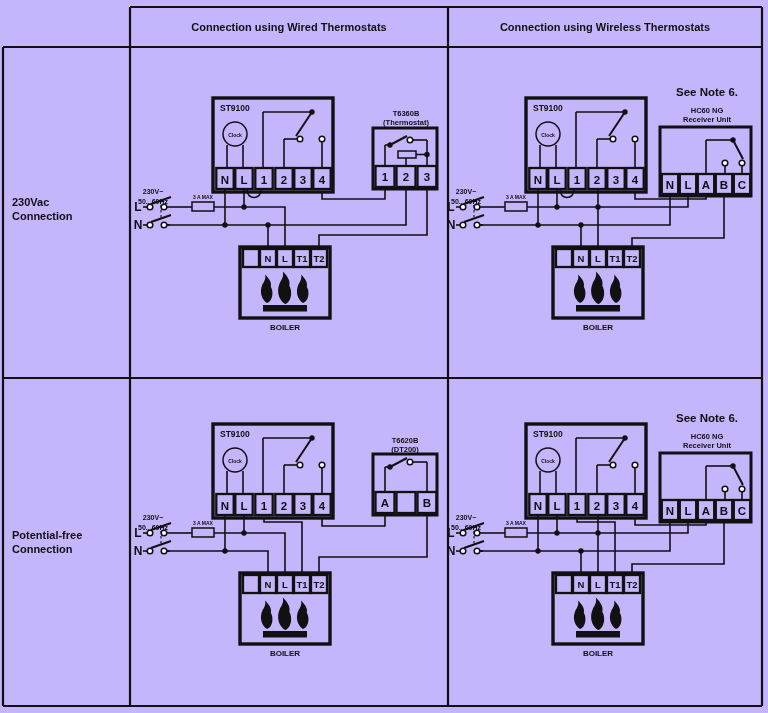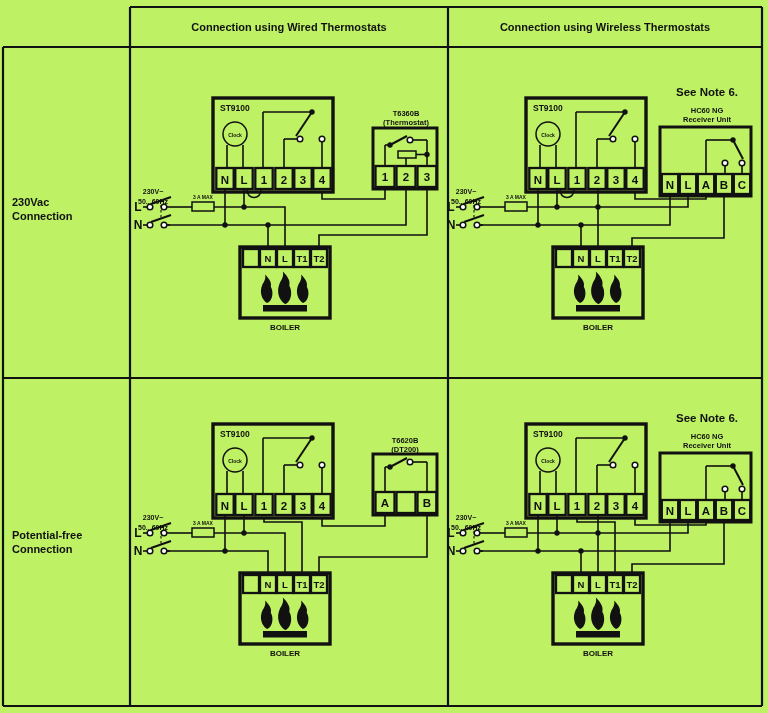--- a/index.html
+++ b/index.html
@@ -1,16 +1,16 @@
 <!DOCTYPE html>
 <html><head>
 <meta charset="utf-8">
 <style>
   html,body{margin:0;padding:0;background:#fff;}
-  #wrap{width:768px;height:713px;position:relative;background:#bef264;}
+  #wrap{width:768px;height:713px;position:relative;background:#c4b5fd;}
   svg text{font-family:"Liberation Sans",sans-serif;font-weight:bold;fill:#111;}
   .hdr{font-size:11px;}
   .rowlbl{font-size:11px;}
 </style>
 </head>
 <body>
 
 <div id="wrap">
 <svg id="root" viewBox="0 0 768 713" width="768" height="713">
   <g id="grid">

